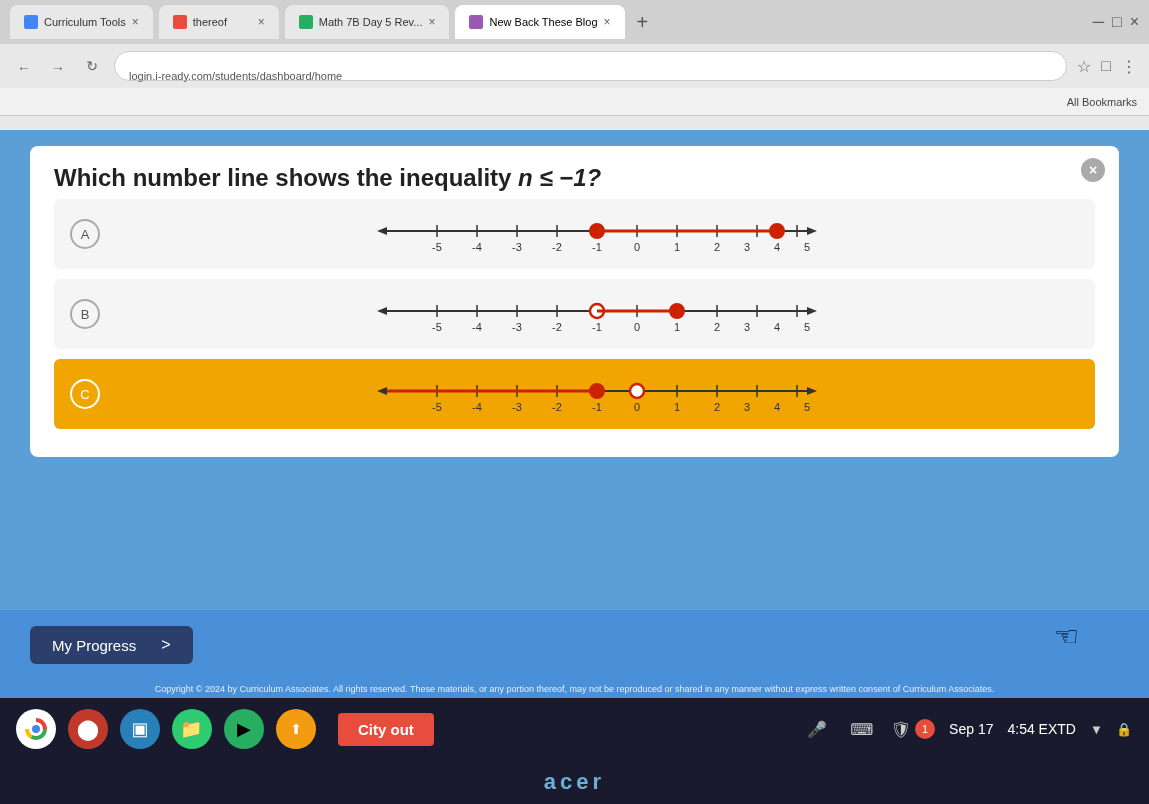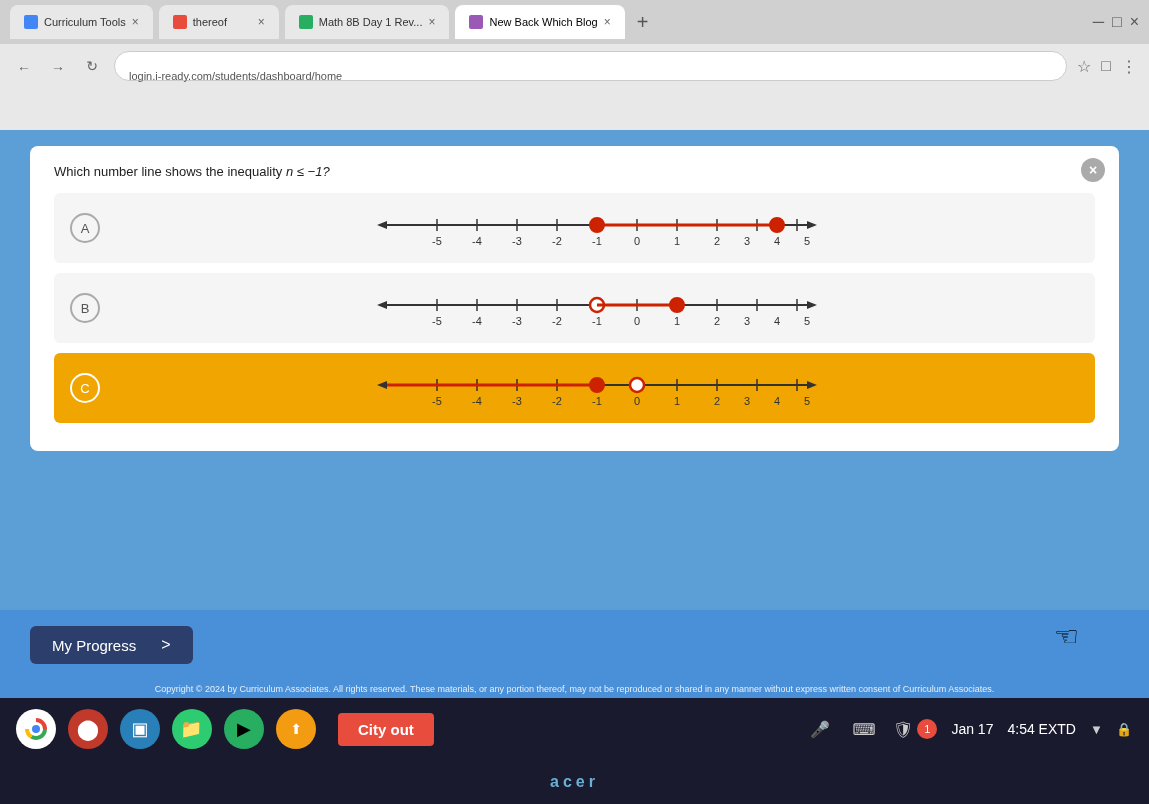--- a/index.html
+++ b/index.html
@@ -133,24 +133,24 @@
       color: #fff;
       border-radius: 50%;
       display: flex;
       align-items: center;
       justify-content: center;
       font-size: 14px;
       cursor: pointer;
       font-weight: bold;
     }
     .question-text {
-      font-size: 13px;
+      font-size: 24px;
       color: #222;
-      font-weight: normal;
-      margin-bottom: 14px;
+      font-weight: bold;
+      margin-bottom: 7px;
     }
     .question-text em {
       font-style: italic;
     }
 
     
     .answer-option {
       background: #f5f5f5;
       border-radius: 6px;
       margin-bottom: 10px;
@@ -299,21 +299,21 @@
       height: 44px;
       display: flex;
       align-items: center;
       justify-content: center;
       position: absolute;
       bottom: 0;
       width: 100%;
     }
     .acer-logo {
       color: #6ab0d4;
-      font-size: 16px;
+      font-size: 22px;
       font-weight: bold;
       letter-spacing: 4px;
     }
 
     
     .cursor-hand {
       position: absolute;
       right: 70px;
       top: 490px;
       font-size: 28px;
@@ -330,26 +330,26 @@
       <span>Curriculum Tools</span>
       <span class="tab-close">×</span>
     </div>
     <div class="tab">
       <div class="tab-favicon" style="background:#e74c3c;"></div>
       <span>thereof</span>
       <span class="tab-close">×</span>
     </div>
     <div class="tab">
       <div class="tab-favicon" style="background:#27ae60;"></div>
-      <span>Math 8B Day 1 Rev...</span>
+      <span>Math 7B Day 5 Rev...</span>
       <span class="tab-close">×</span>
     </div>
     <div class="tab active">
       <div class="tab-favicon" style="background:#9b59b6;"></div>
-      <span>New Back Which Blog</span>
+      <span>New Back These Blog</span>
       <span class="tab-close">×</span>
     </div>
     <span style="margin-left:6px; font-size:20px; color:#555; cursor:pointer;">+</span>
     <div style="margin-left:auto; display:flex; gap:8px; align-items:center;">
       <span style="font-size:16px; color:#555;">─</span>
       <span style="font-size:16px; color:#555;">□</span>
       <span style="font-size:16px; color:#555;">×</span>
     </div>
   </div>
   <div class="address-bar-row">
@@ -357,20 +357,23 @@
     <div class="nav-btn">→</div>
     <div class="nav-btn">↻</div>
     <div class="address-bar">
       <span style="color:#555; font-size:11px;margin-top:20px;">login.i-ready.com/students/dashboard/home</span>
     </div>
     <div class="browser-actions">
       <span class="star-icon">☆</span>
       <span class="bookmark-icon">□</span>
       <span class="menu-icon">⋮</span>
     </div>
+  </div>
+  <div class="bookmarks-bar">
+    <span>All Bookmarks</span>
   </div>
 </div>
 
 <div class="main-content">
   <div class="question-card">
     <div class="close-btn">×</div>
     <div class="question-text">
       <span>Which number line shows the inequality</span>
       <em> </em><em>n ≤ −1?</em>
     </div>
@@ -531,21 +534,21 @@
   <div class="taskbar-icon drive-icon" style="font-size:14px; color:#fff;">⬆</div>
   <button class="sign-out-btn">City out</button>
   <div class="taskbar-spacer"></div>
   <div class="taskbar-right">
     <div class="mic-icon">🎤</div>
     <div class="kbd-icon">⌨</div>
     <div style="display:flex; align-items:center; gap:4px;">
       <span class="shield-icon">🛡</span>
       <div class="notification-badge">1</div>
     </div>
-    <div class="time-display">Jan 17</div>
+    <div class="time-display">Sep 17</div>
     <div class="time-display">4:54 EXTD</div>
     <div style="color:#ccc;">▼</div>
     <div style="color:#ccc;">🔒</div>
   </div>
 </div>
 
 <div class="acer-bar">
   <span class="acer-logo">acer</span>
 </div>
 

